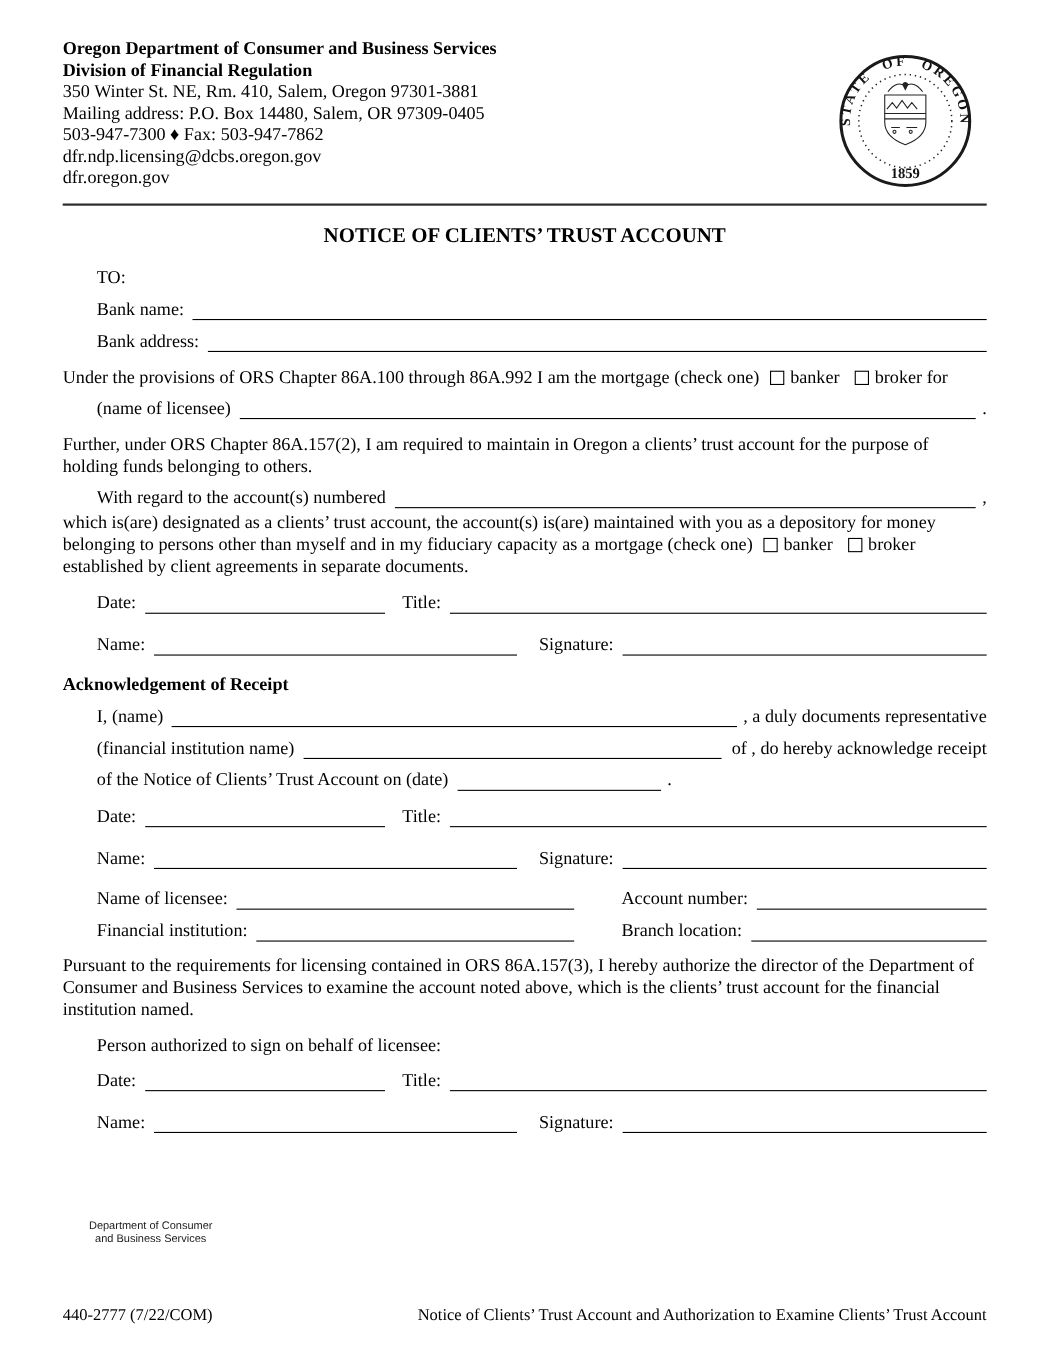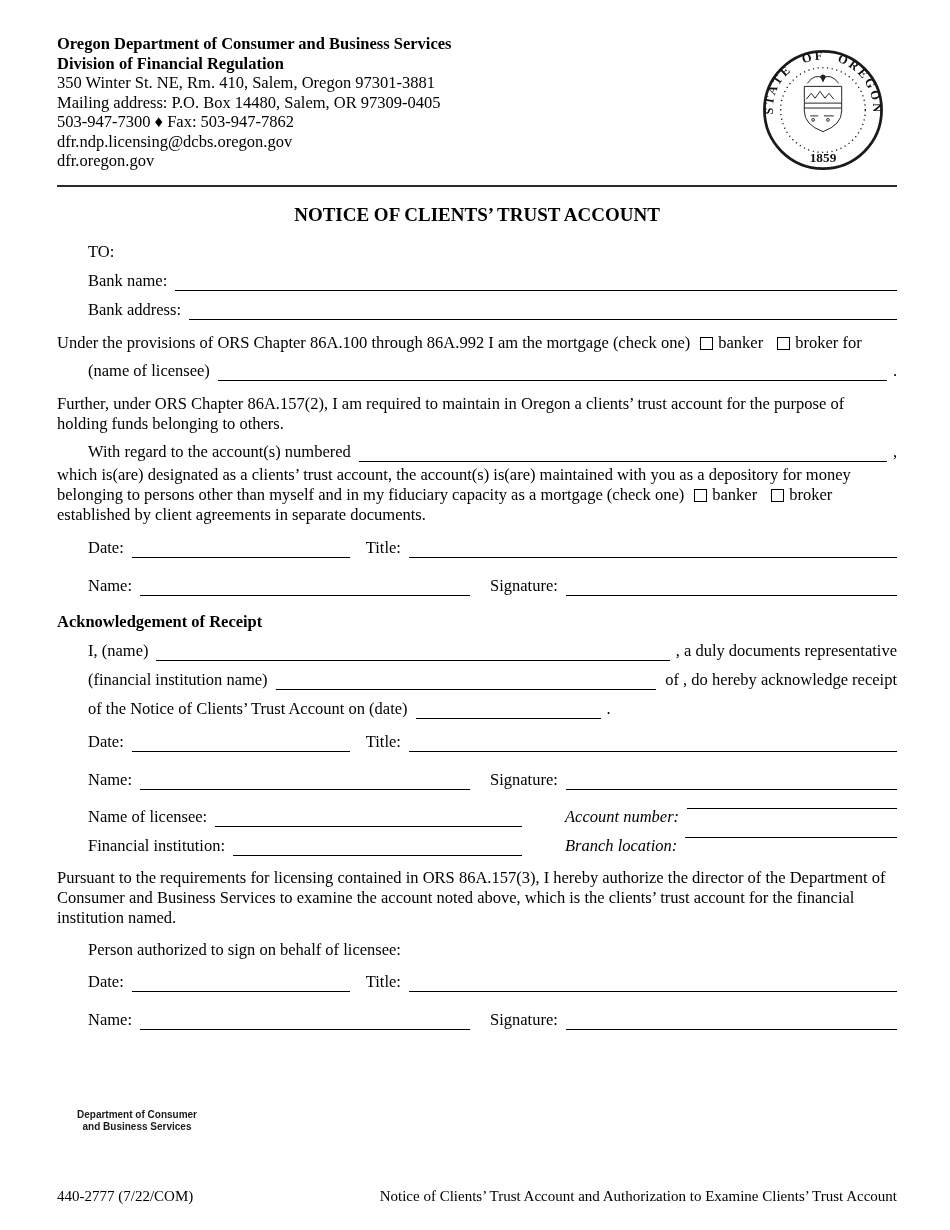--- a/index.html
+++ b/index.html
@@ -54,30 +54,30 @@
   .ack-heading { font-weight: bold; margin-top: 16px; line-height: 20px; }
 
   .ml16 { margin-left: 16px; }
   .ml20 { margin-left: 20px; }
   .w218 { width: 218px; }
   .w330 { width: 330px; }
   .w185 { width: 185px; }
 
   .col2 { display: flex; align-items: flex-end; line-height: 20px; }
   .col-left { display: flex; align-items: flex-end; width: 465px; flex: none; }
-  .col-right { display: flex; align-items: flex-start; flex: 1; margin-left: 12px; font-style: italic; }
+  .col-right { display: flex; align-items: flex-end; flex: 1; margin-left: 12px; }
 
   
   .dfr-block { position: absolute; left: 57px; top: 1104px; width: 170px; }
   .dfr-row { display: flex; align-items: center; }
   .dfr-divider { width: 2px; height: 38px; background: #1a1a1a; margin: 0 7px 0 6px; }
   .dfr-text { font-family: "Liberation Sans", sans-serif; font-size: 9.5px; line-height: 11px; color: #1a1a1a; }
   .dfr-text .b { font-weight: bold; }
   .dept-text {
-    font-family: "Liberation Sans", sans-serif; font-size: 10px; font-weight: bold;
+    font-family: "Liberation Sans", sans-serif; font-size: 10px; font-weight: normal;
     line-height: 12px; text-align: center; color: #1a1a1a; margin-top: 5px; width: 160px;
   }
   .footer-row {
     position: absolute; left: 57px; right: 45px; top: 1188px;
     display: flex; justify-content: space-between; font-size: 15px; font-family: Liberation Serif, serif;
   }
 </style>
 </head>
 <body>
 

